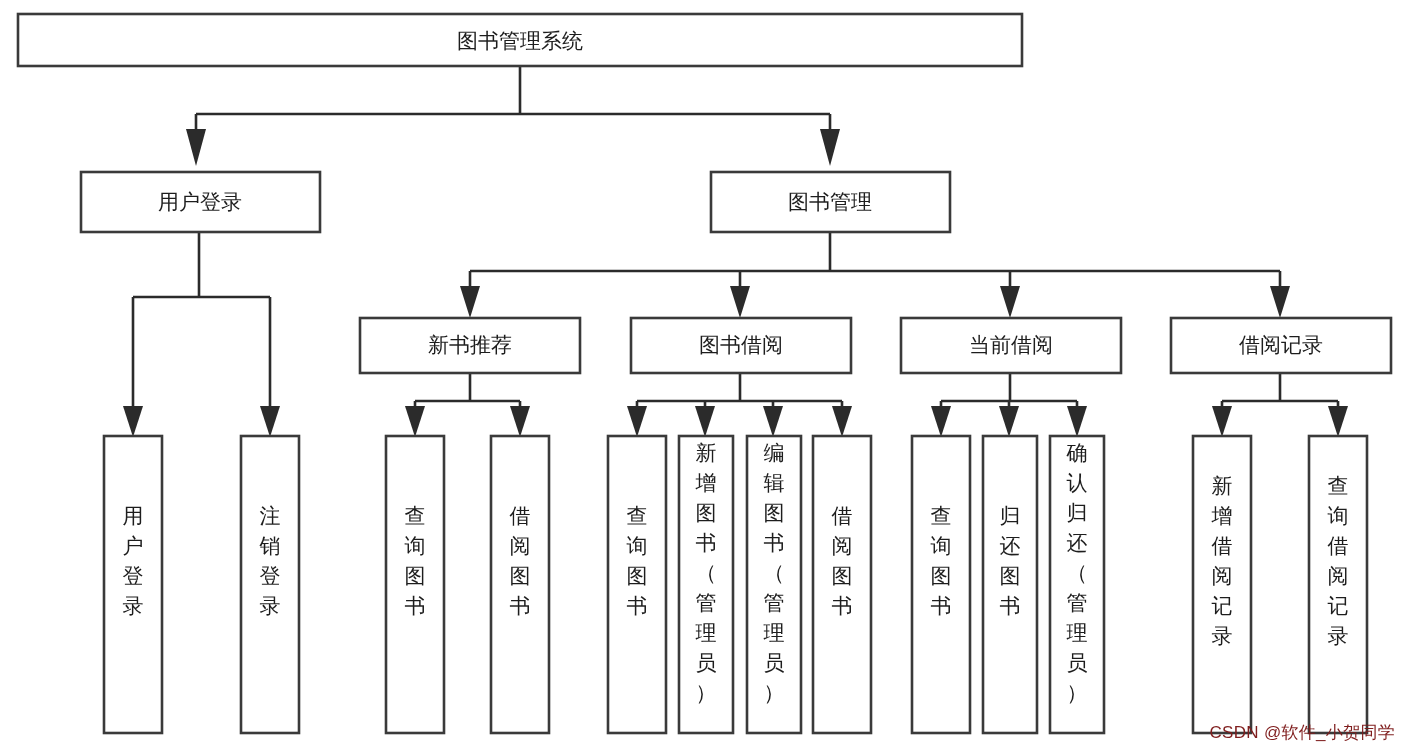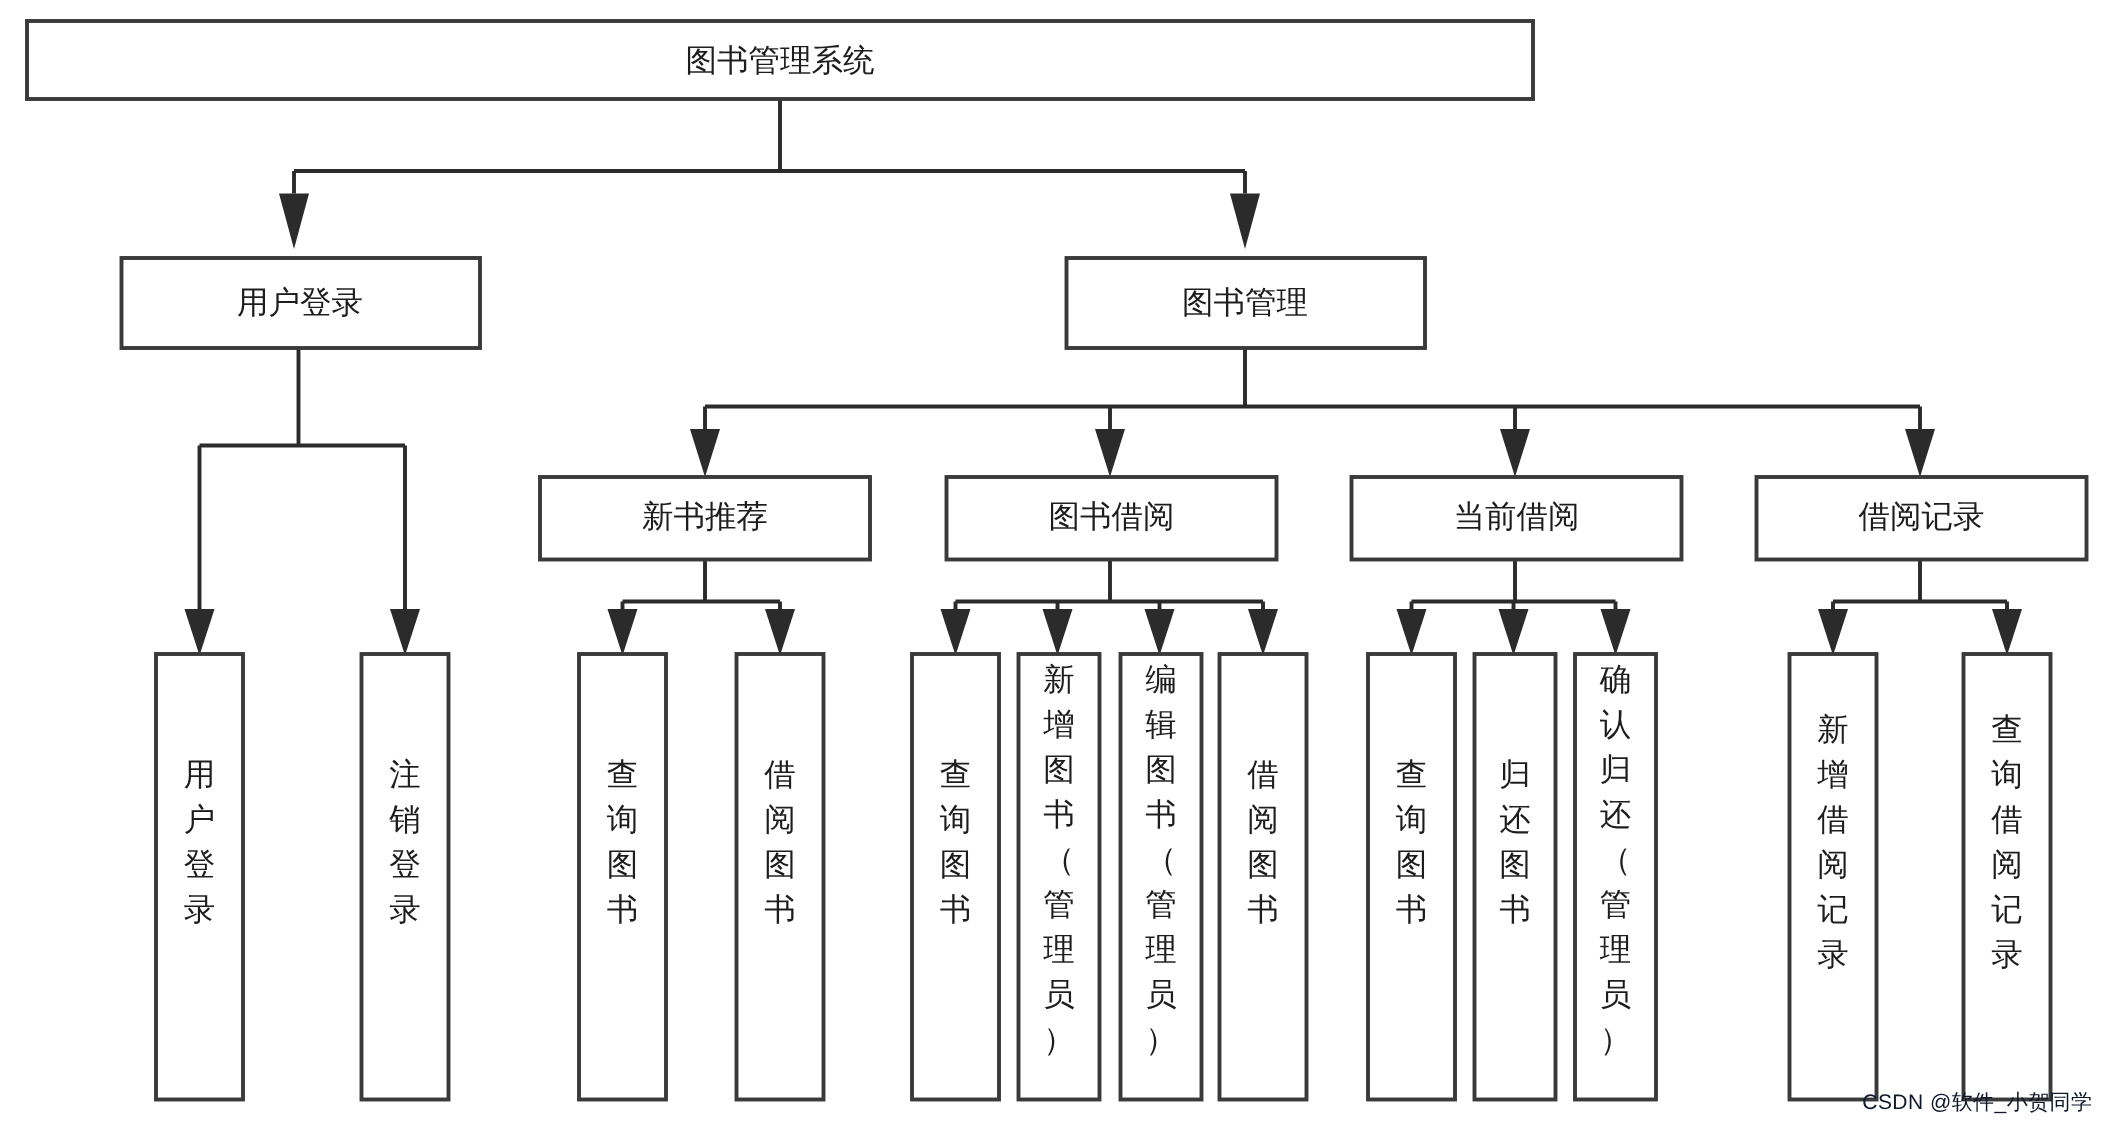--- a/index.html
+++ b/index.html
@@ -54,22 +54,22 @@
     font-family: "Liberation Sans", "DejaVu Sans", sans-serif;
     font-size: 21px;
     fill: #1d1d1d;
     text-anchor: middle;
   }
   .watermark-text {
     position: absolute;
     right: 10px;
     bottom: 3px;
     font-family: "Liberation Sans", "DejaVu Sans", sans-serif;
-    font-size: 14px;
-    color: #0f172a;
+    font-size: 17px;
+    color: #7f1d1d;
     white-space: nowrap;
     user-select: none;
     letter-spacing: 0.3px;
   }
 </style>
 </head>
 <body>
 
 <div id="diagram-root">
   <svg class="diagram-canvas" viewBox="0 0 1405 747" xmlns="http://www.w3.org/2000/svg">

